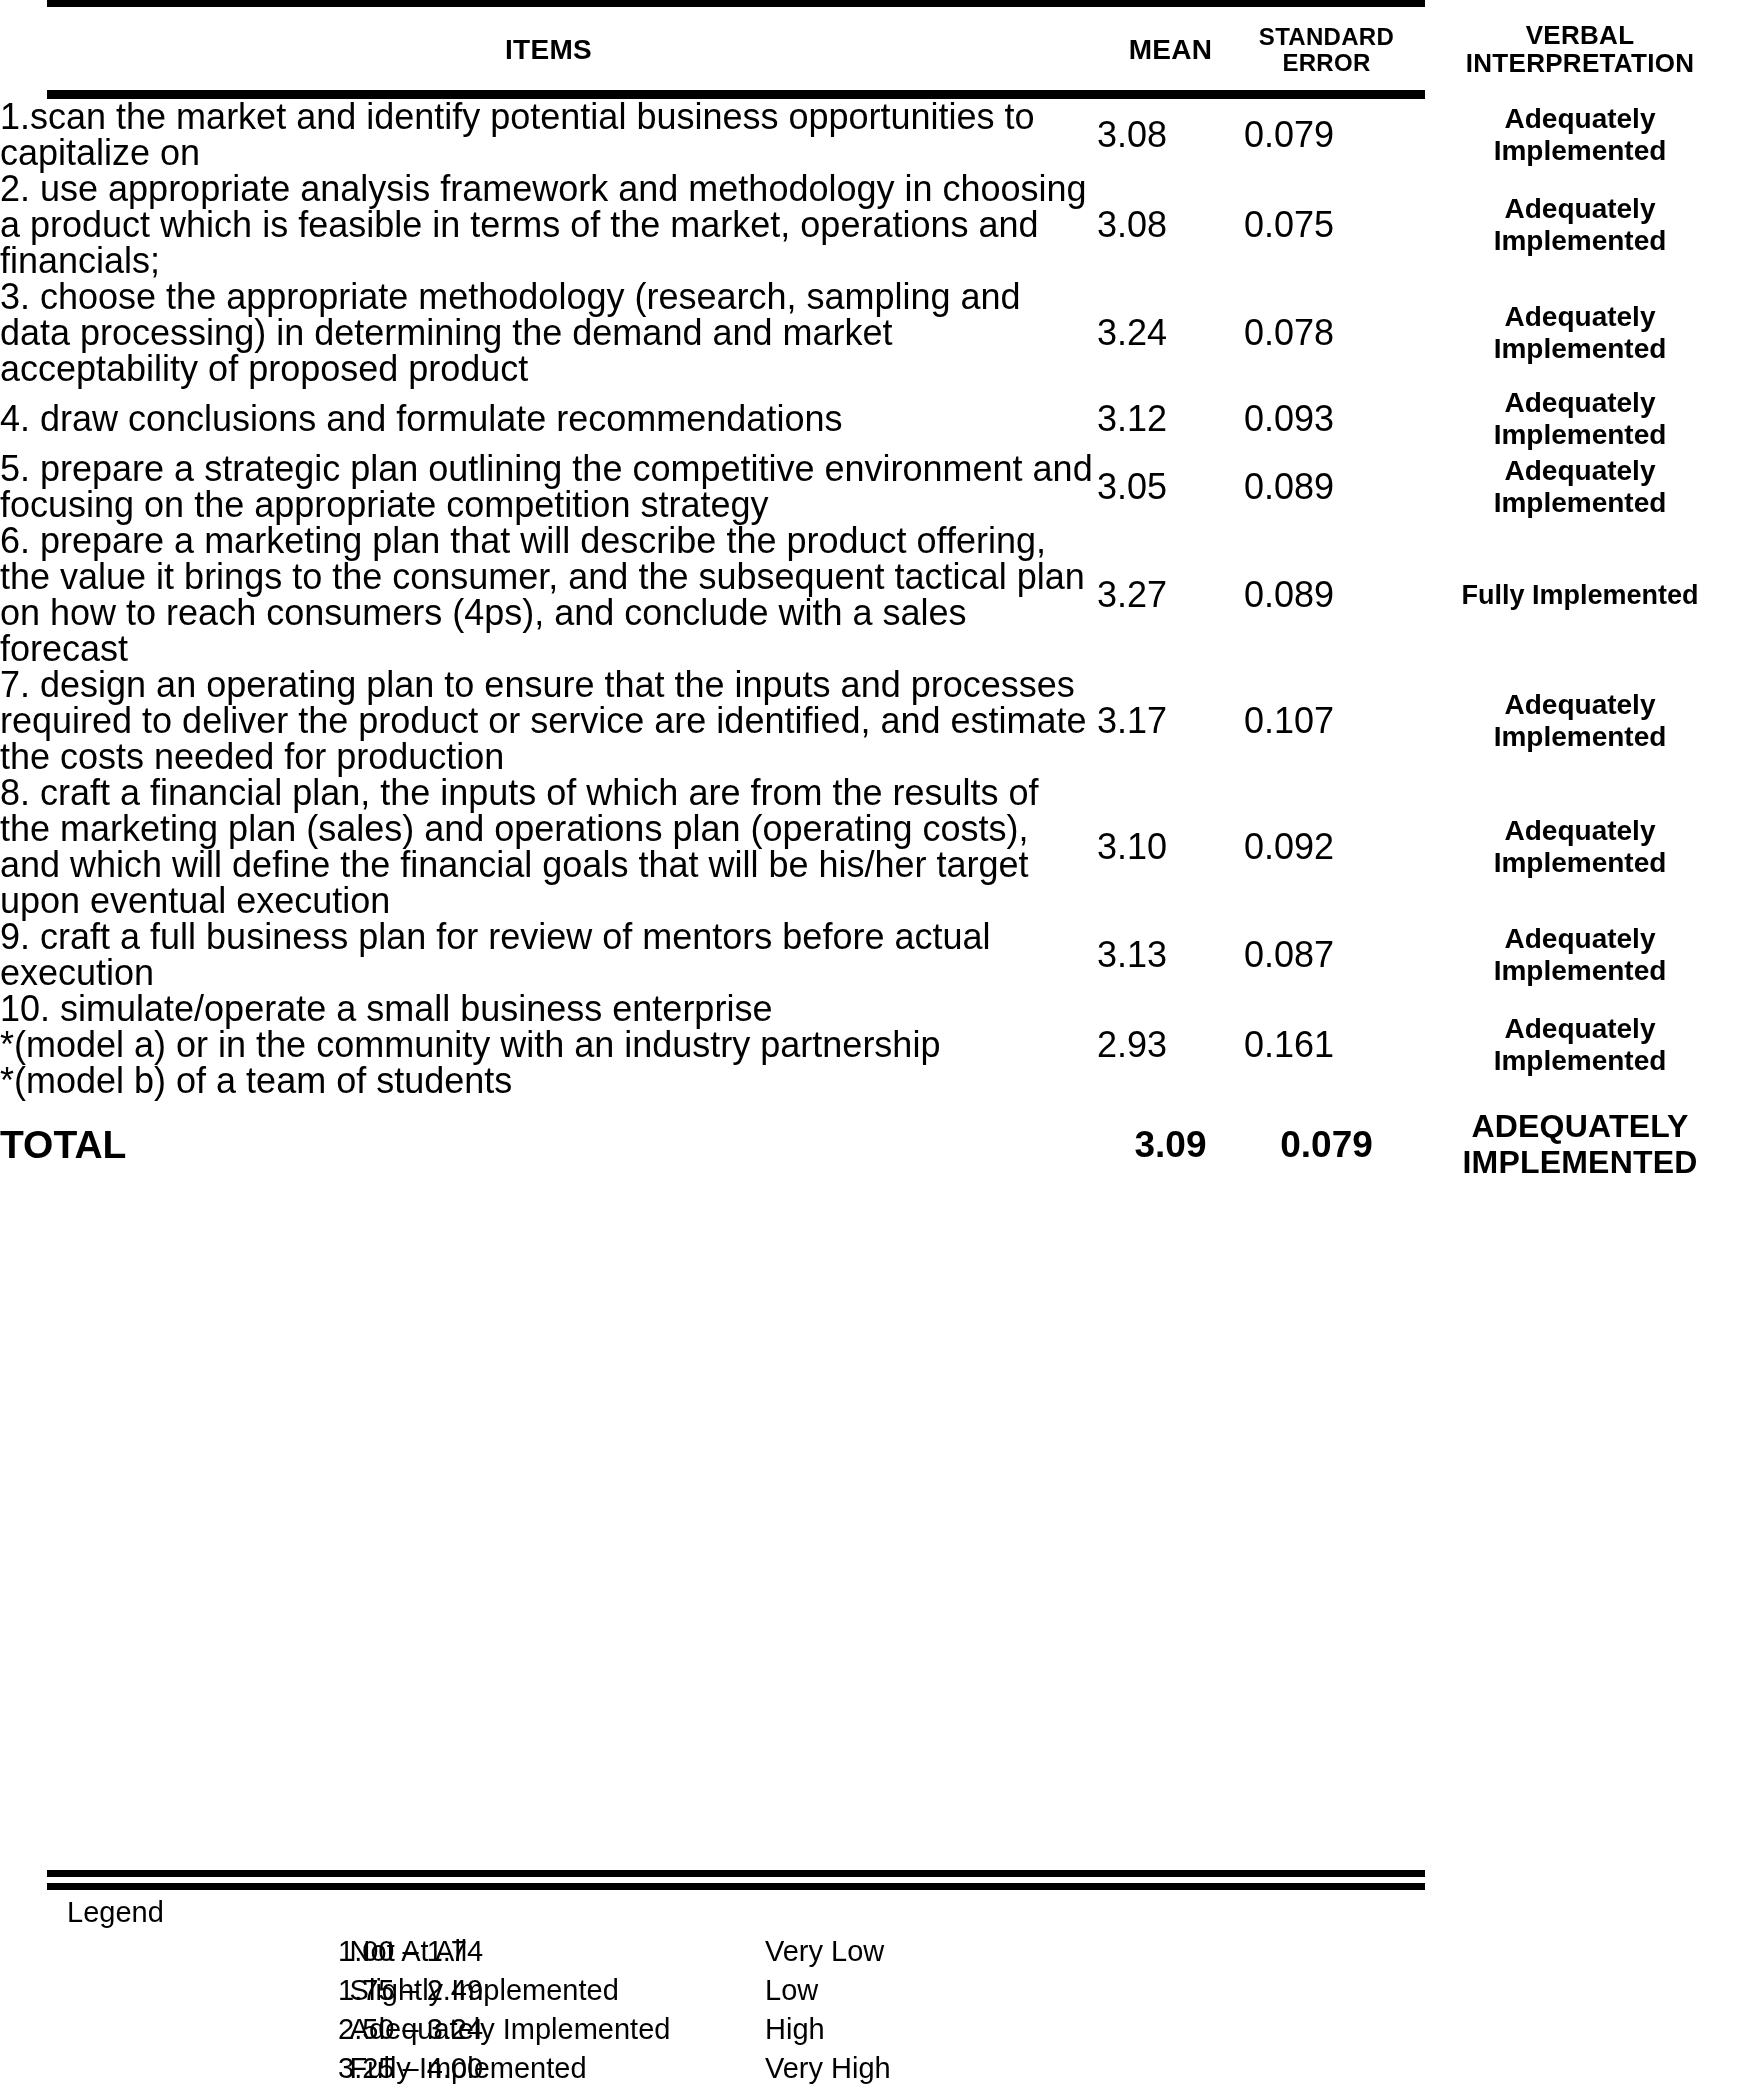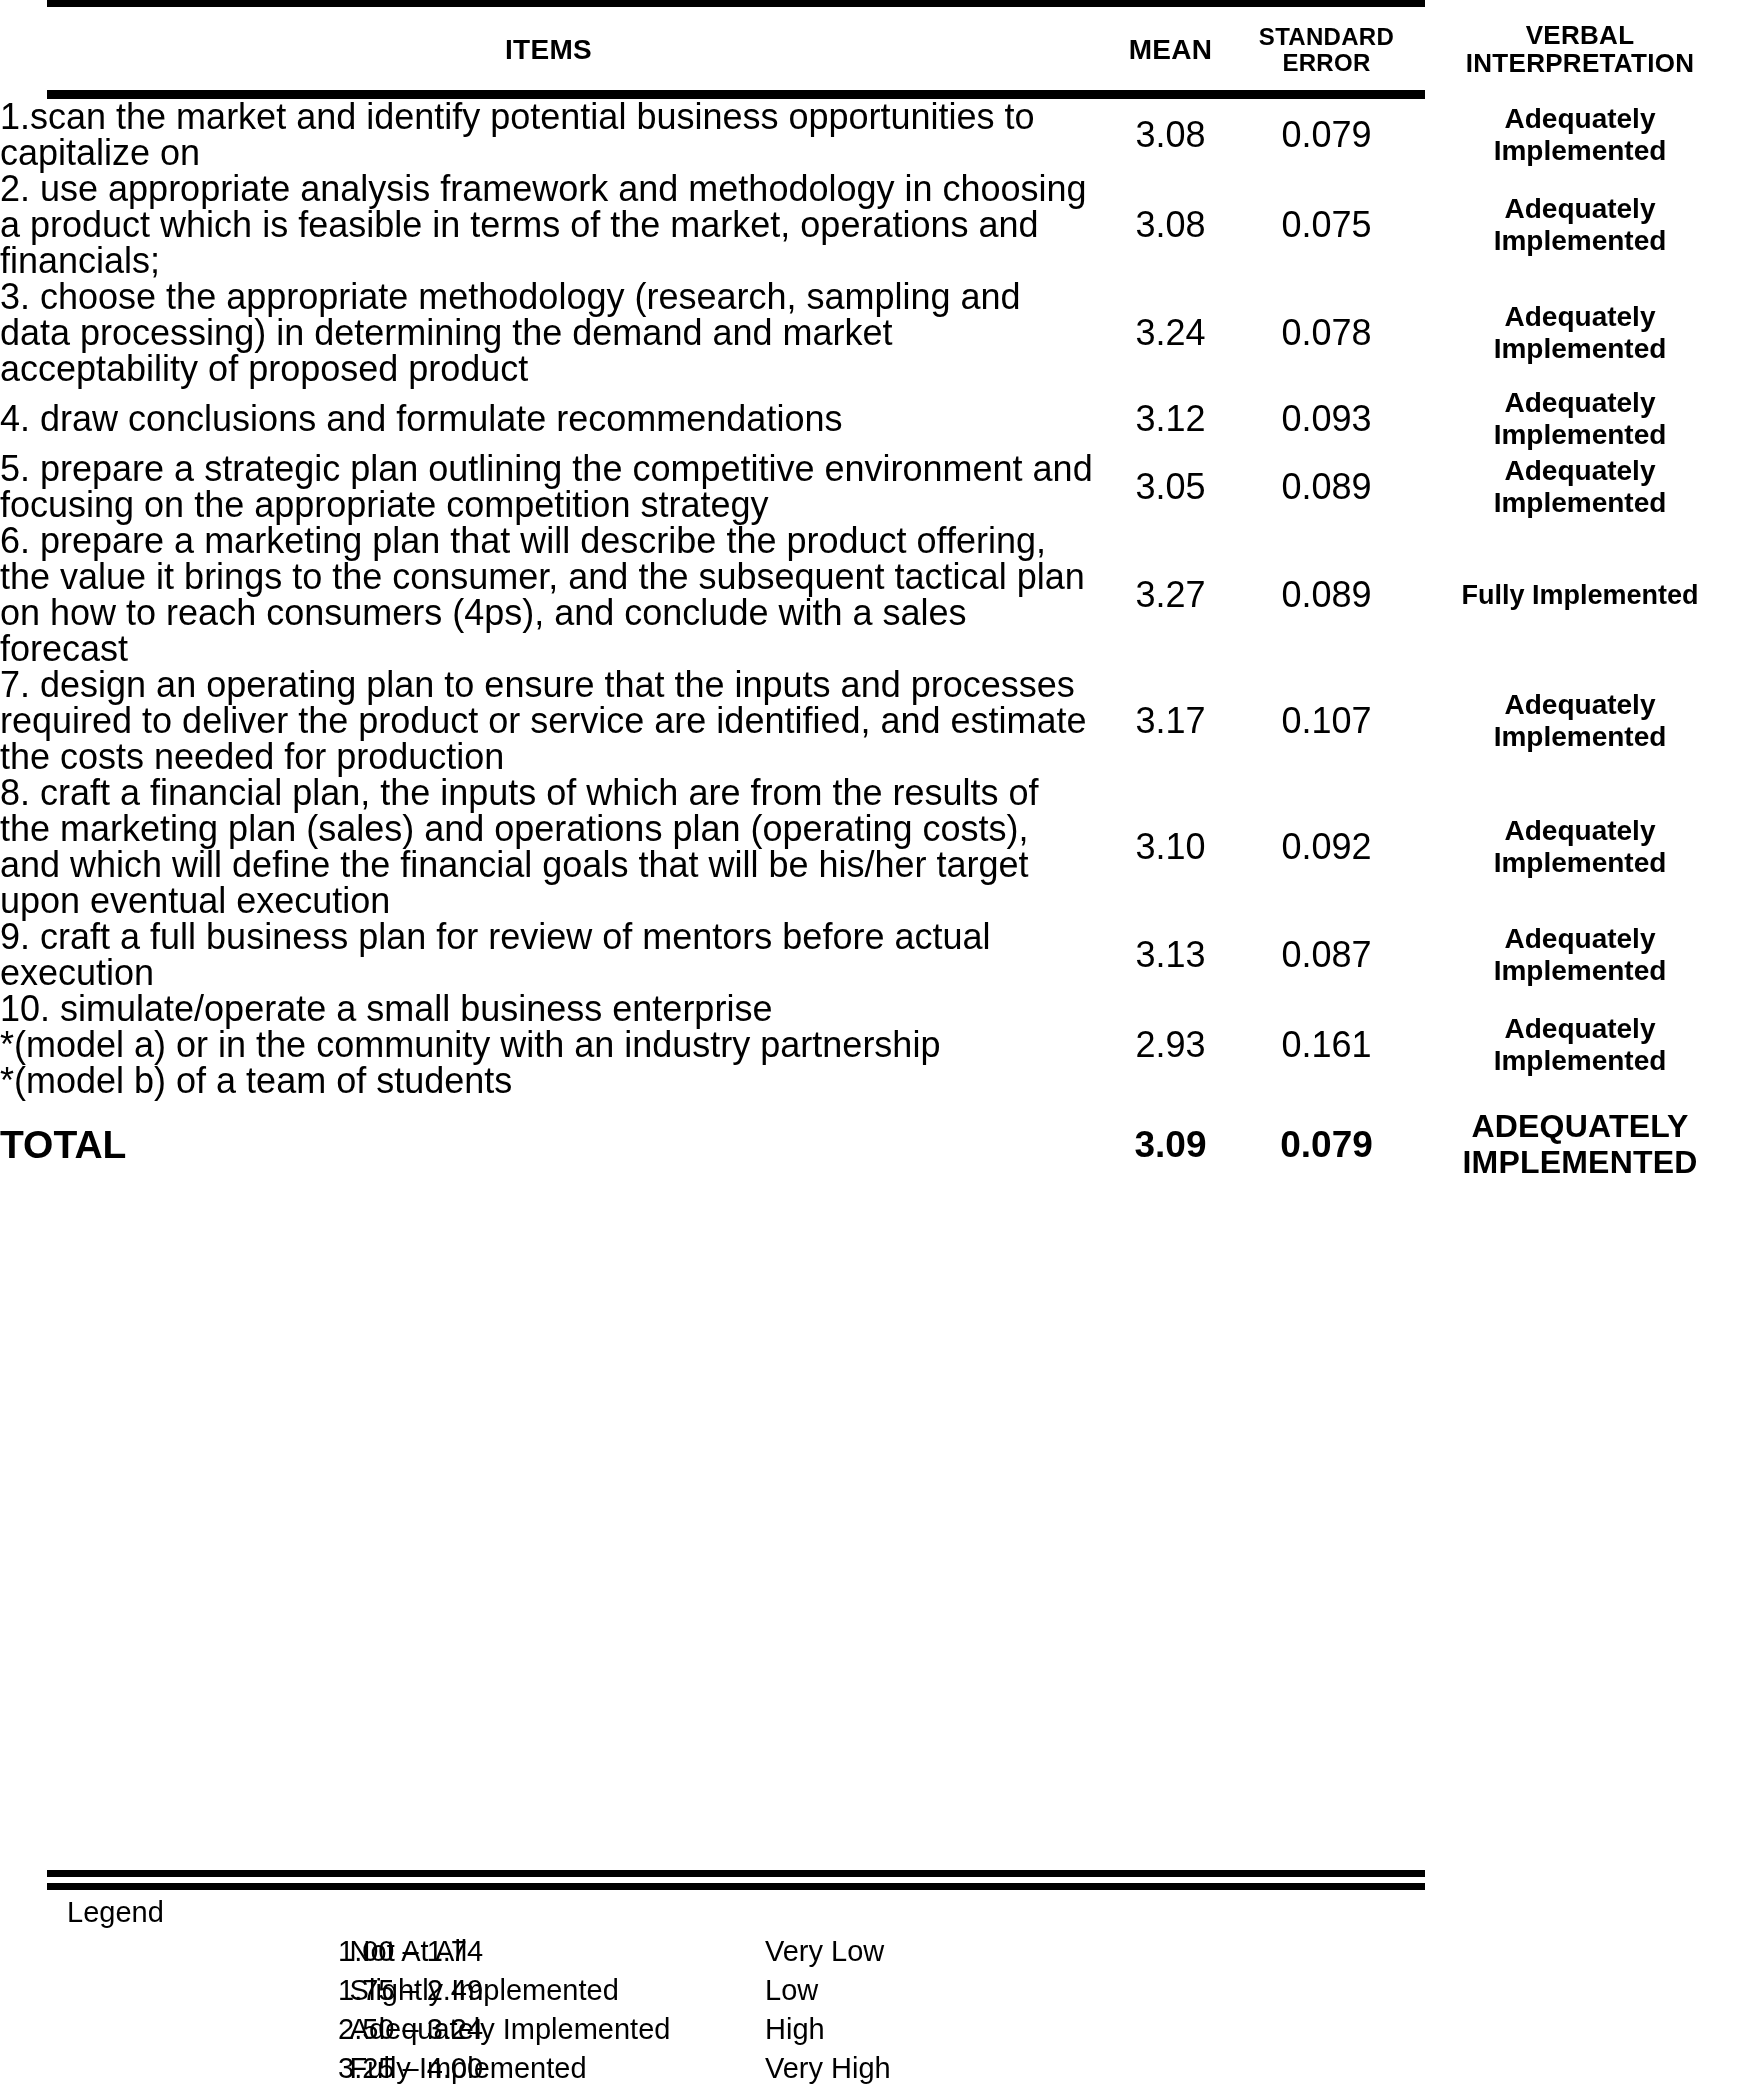--- a/index.html
+++ b/index.html
@@ -99,21 +99,20 @@
     line-height: 1.0;
     text-align: left;
     padding-left: 49px;
     padding-right: 11.6px;
     vertical-align: top;
     font-weight: normal;
   }
   td.items.justify { text-align: justify; }
   td.num {
     font-size: 36px;
-    text-align: center;
     vertical-align: middle;
     font-weight: normal;
   }
   td.verbal {
     font-size: 28px;
     font-weight: bold;
     text-align: center;
     vertical-align: middle;
     line-height: 1.15;
   }

